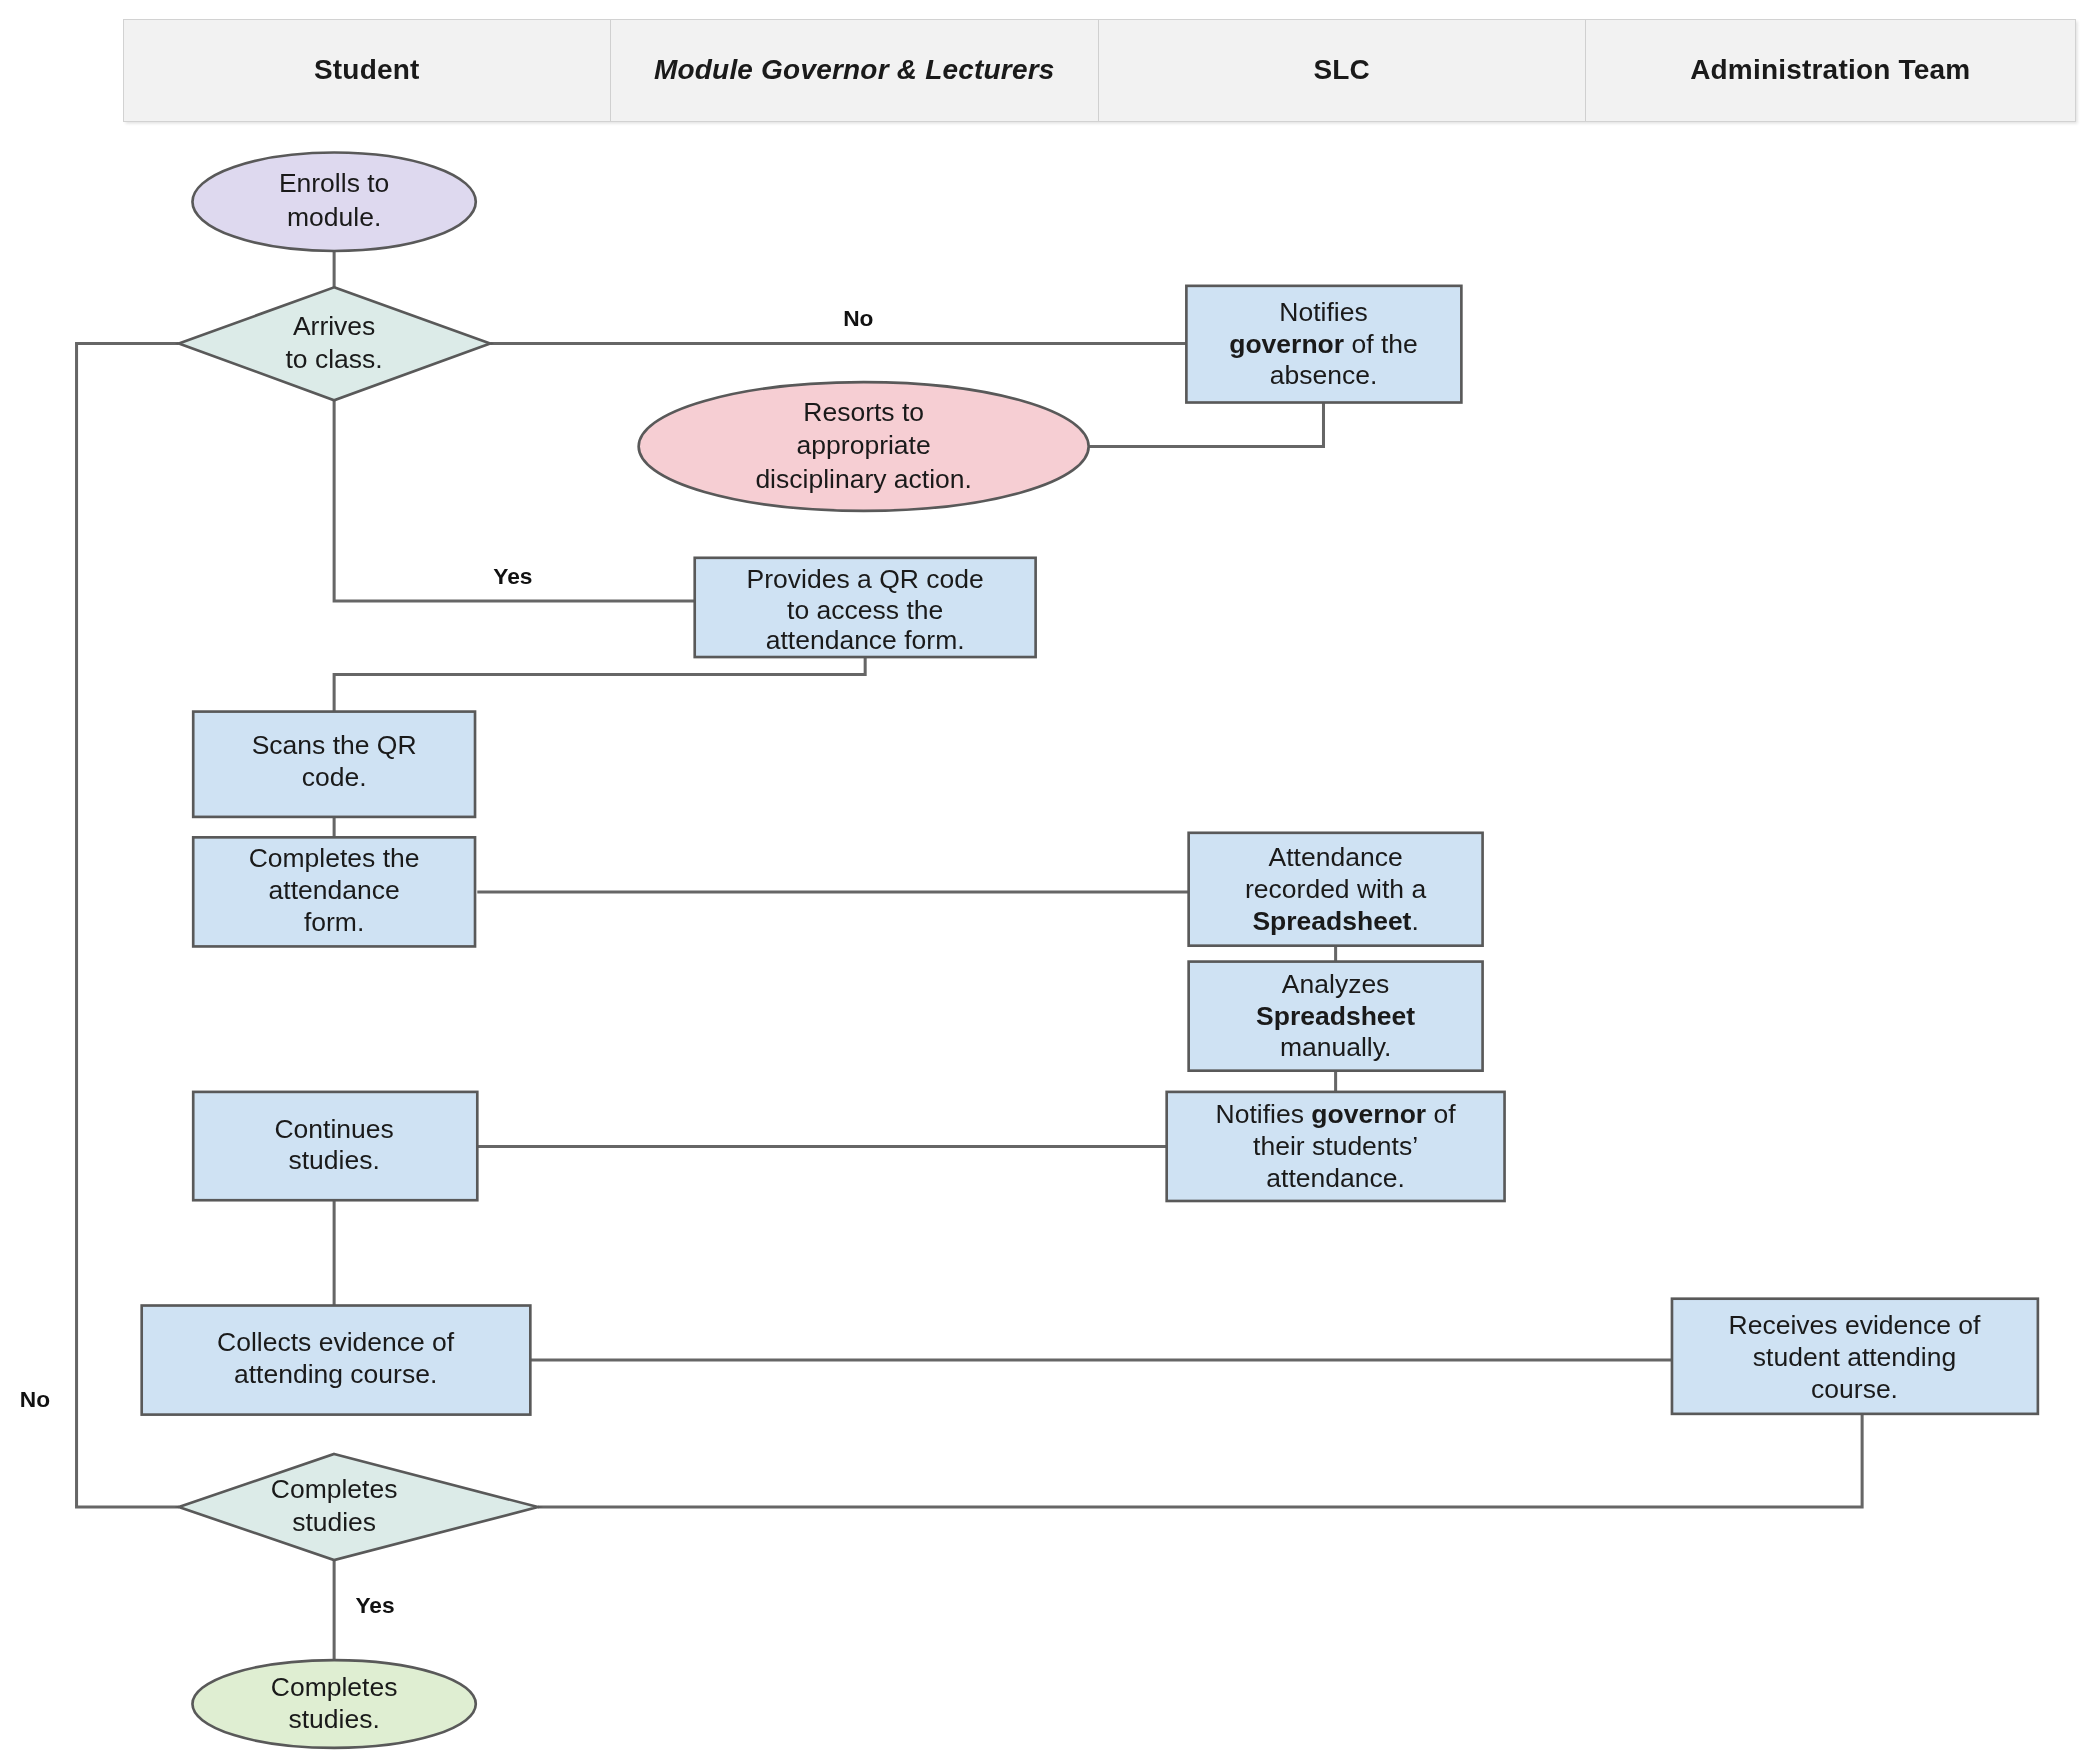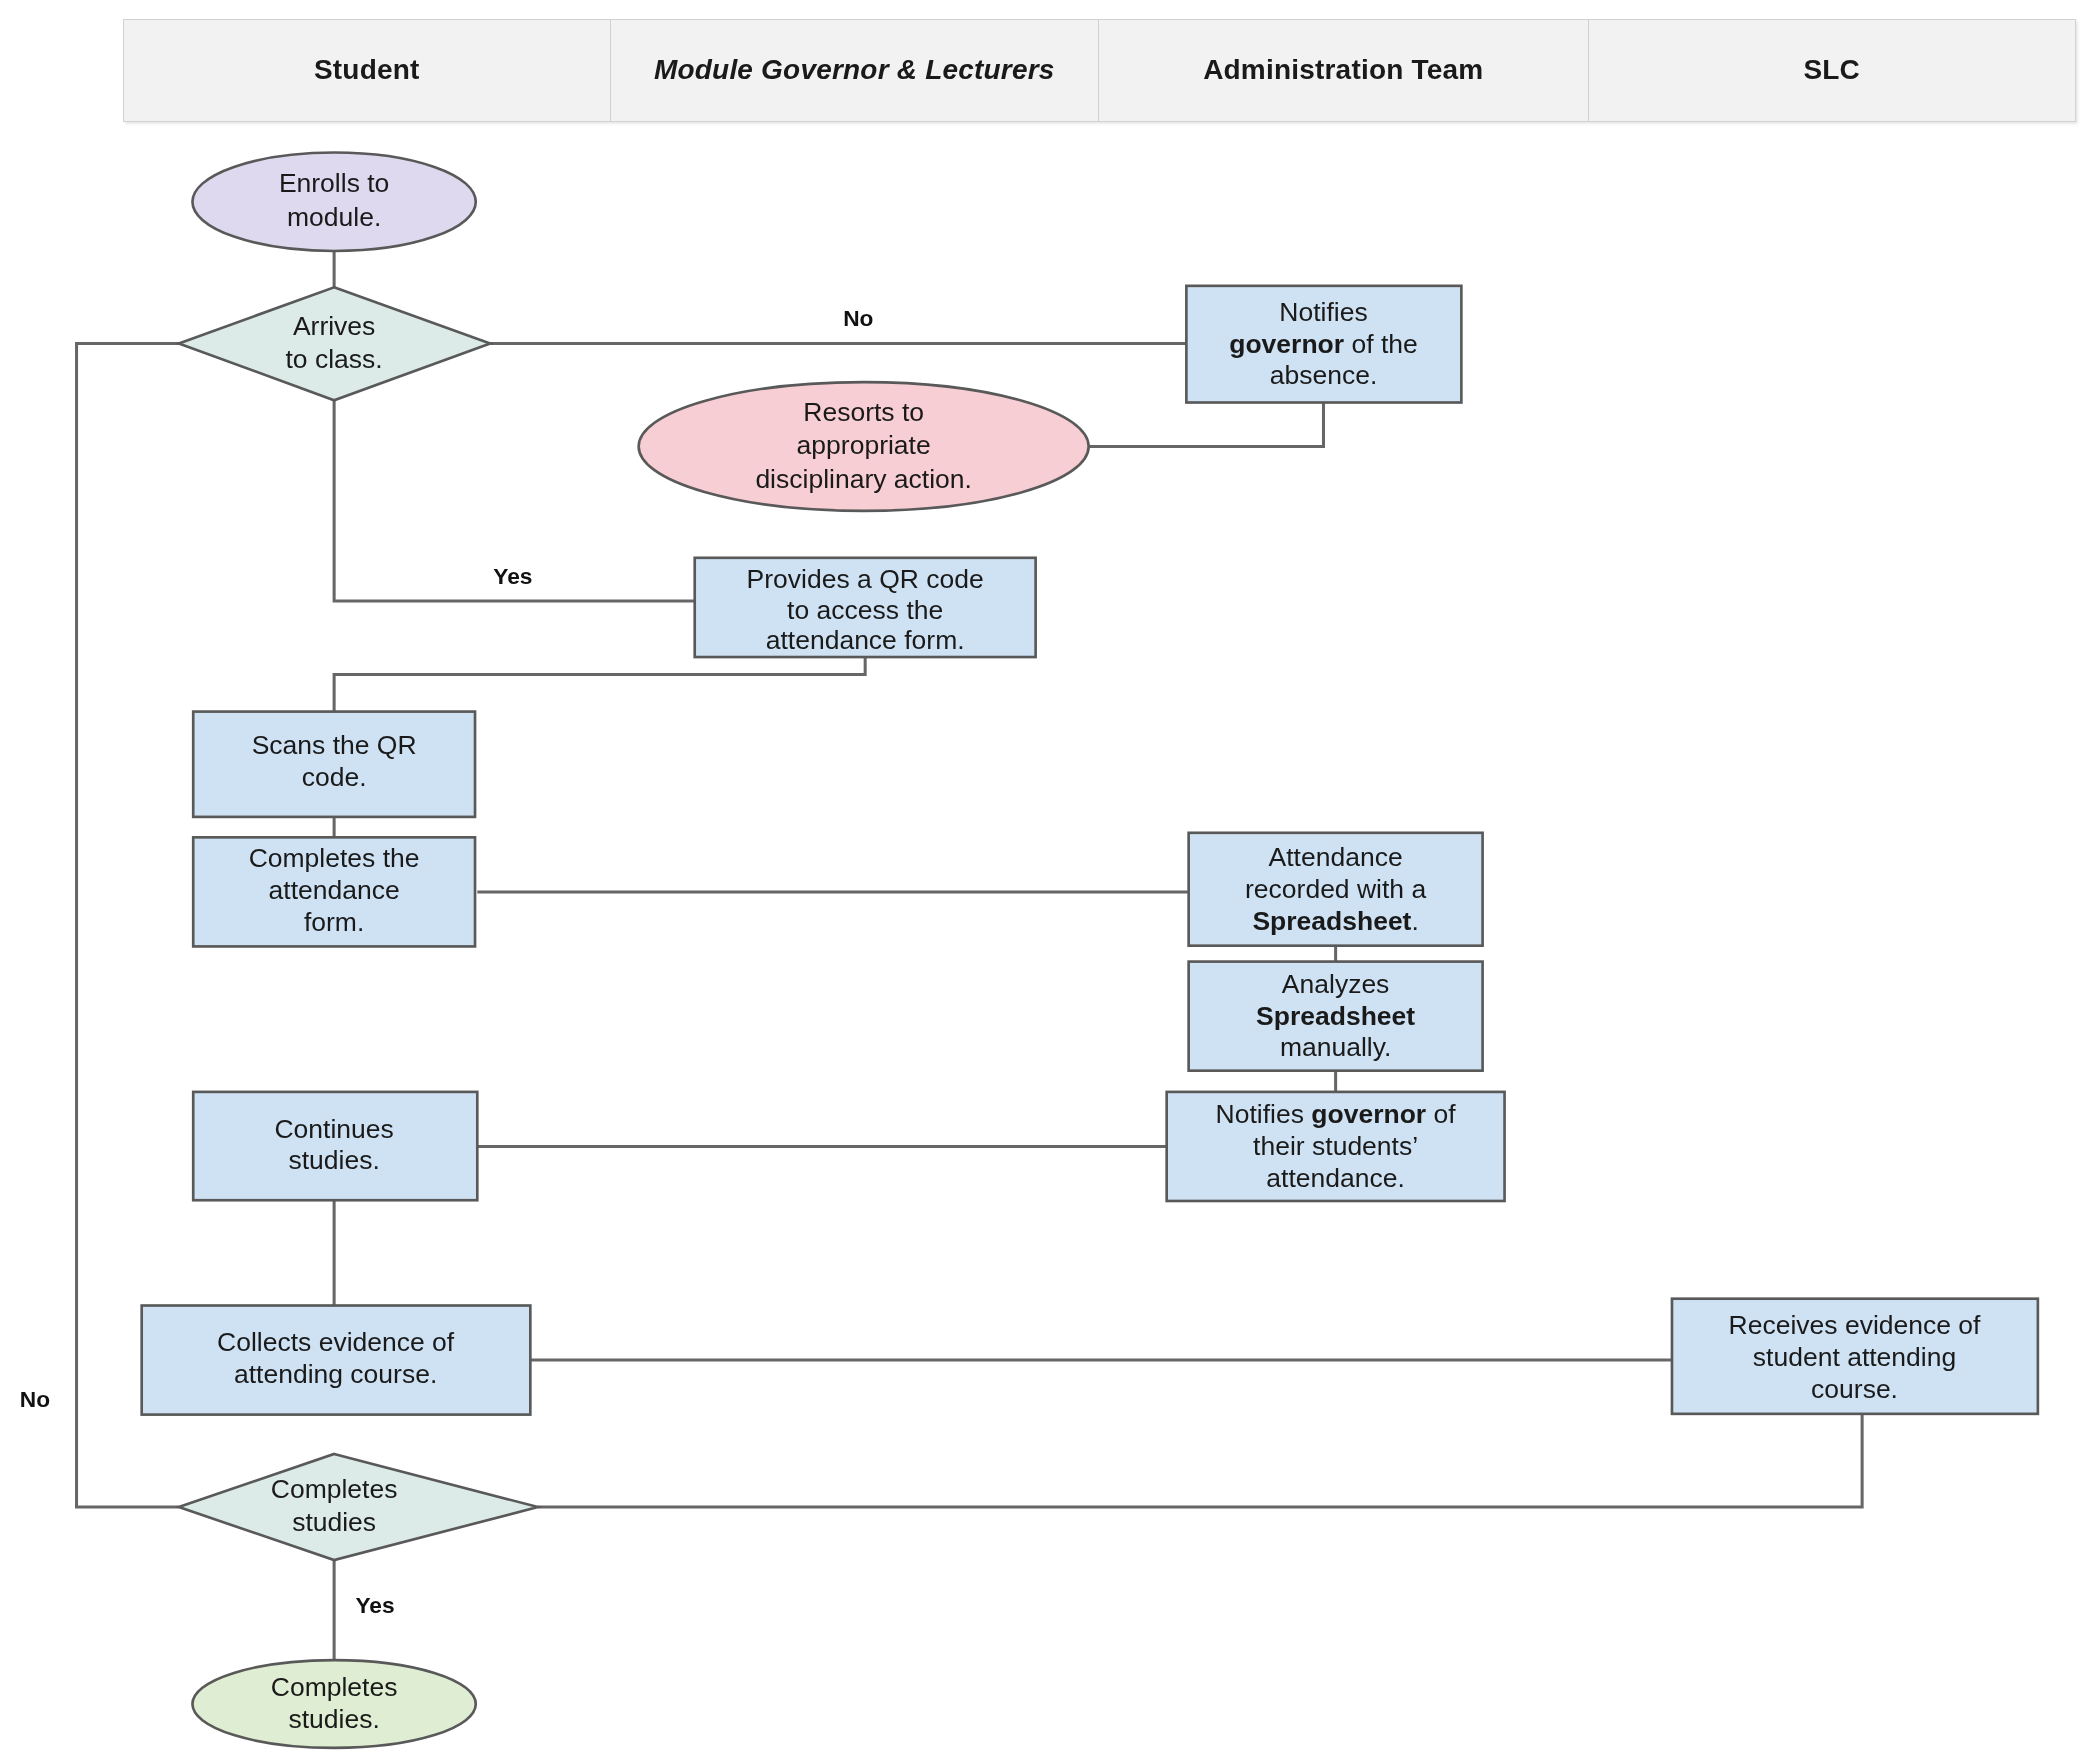--- a/index.html
+++ b/index.html
@@ -91,25 +91,25 @@
 
 <div id="diagram-root">
 
   <div class="lane-header-bar">
     <div class="lane-header-cell lane-student">
         <span>Student</span>
       </div>
     <div class="lane-header-cell lane-governor">
         <span>Module Governor &amp; Lecturers</span>
       </div>
+    <div class="lane-header-cell lane-slc">
+        <span>SLC</span>
+      </div>
     <div class="lane-header-cell lane-admin">
         <span>Administration Team</span>
-      </div>
-    <div class="lane-header-cell lane-slc">
-        <span>SLC</span>
       </div>
   </div>
 
   <svg id="flow" viewBox="0 0 2768 2314">
 
     <g>
 
       <path class="conn" d="M 441 330 L 441 378"></path>
 
       <path class="conn" d="M 647 452 L 1566 452"></path>

